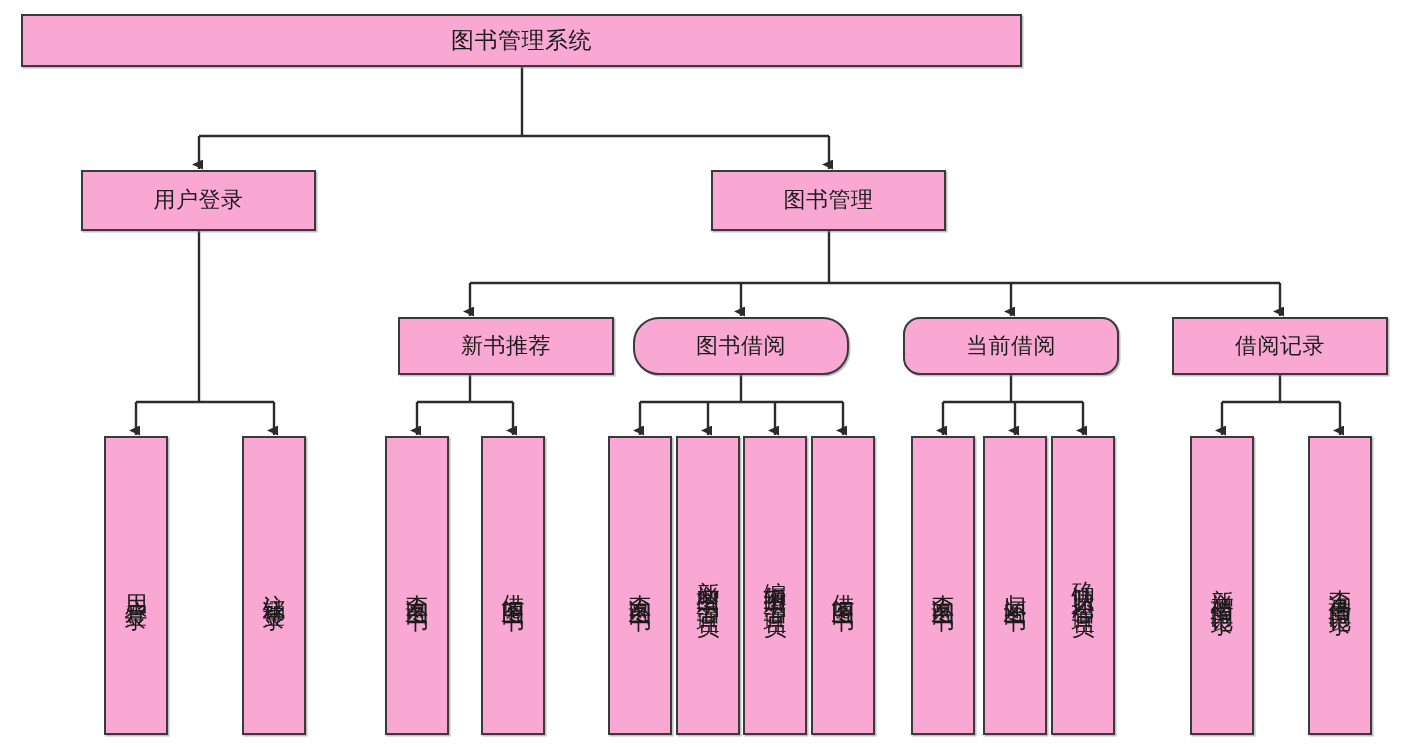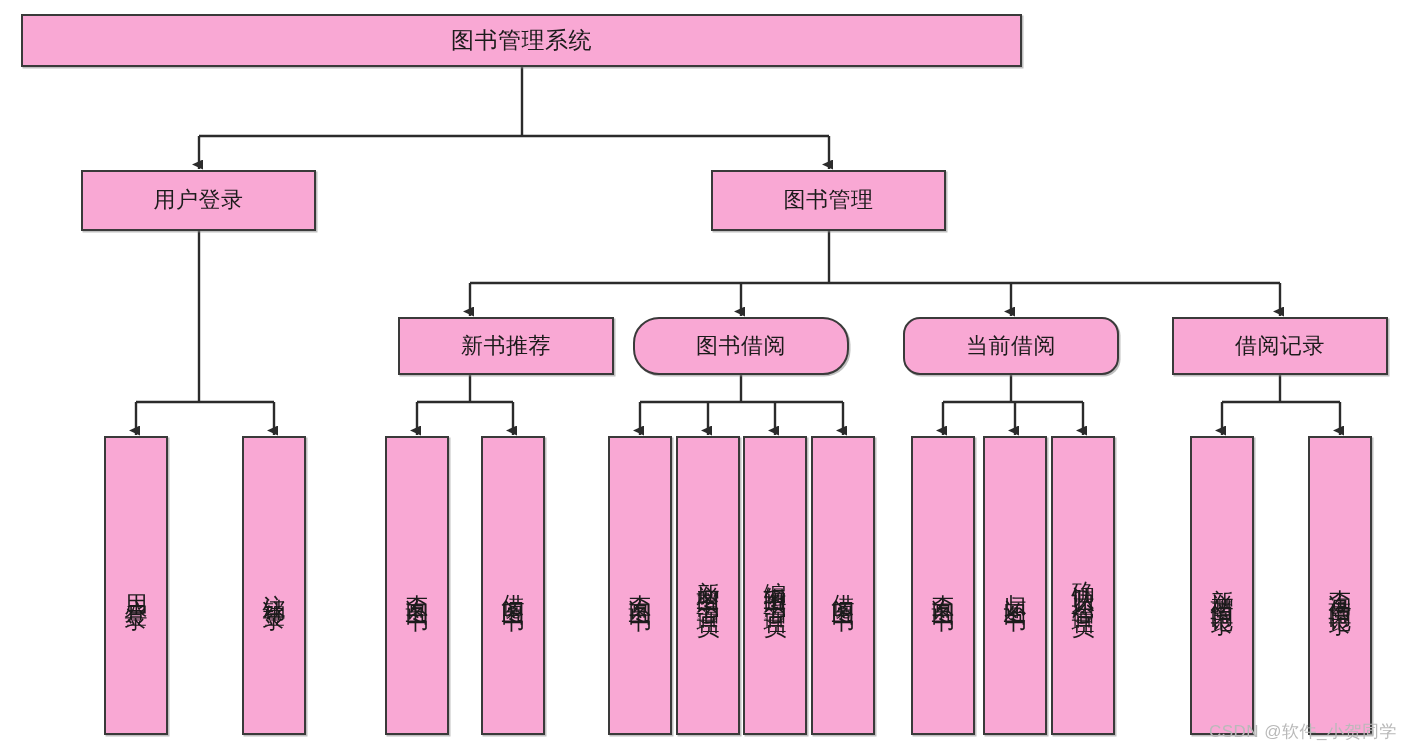--- a/index.html
+++ b/index.html
@@ -179,14 +179,13 @@
         <span class="node-label">确认归还（管理员）</span>
       </div>
       <div class="node lvl3 vert" style="left: 1190px; top: 436px; width: 64px; height: 299px;">
         <span class="node-label">新增借阅记录</span>
       </div>
       <div class="node lvl3 vert" style="left: 1308px; top: 436px; width: 64px; height: 299px;">
         <span class="node-label">查询借阅记录</span>
       </div>
     </div>
 
-  <div id="watermark">CSDN @软件_小贺同学</div>
 </div>
 
 </body></html>

